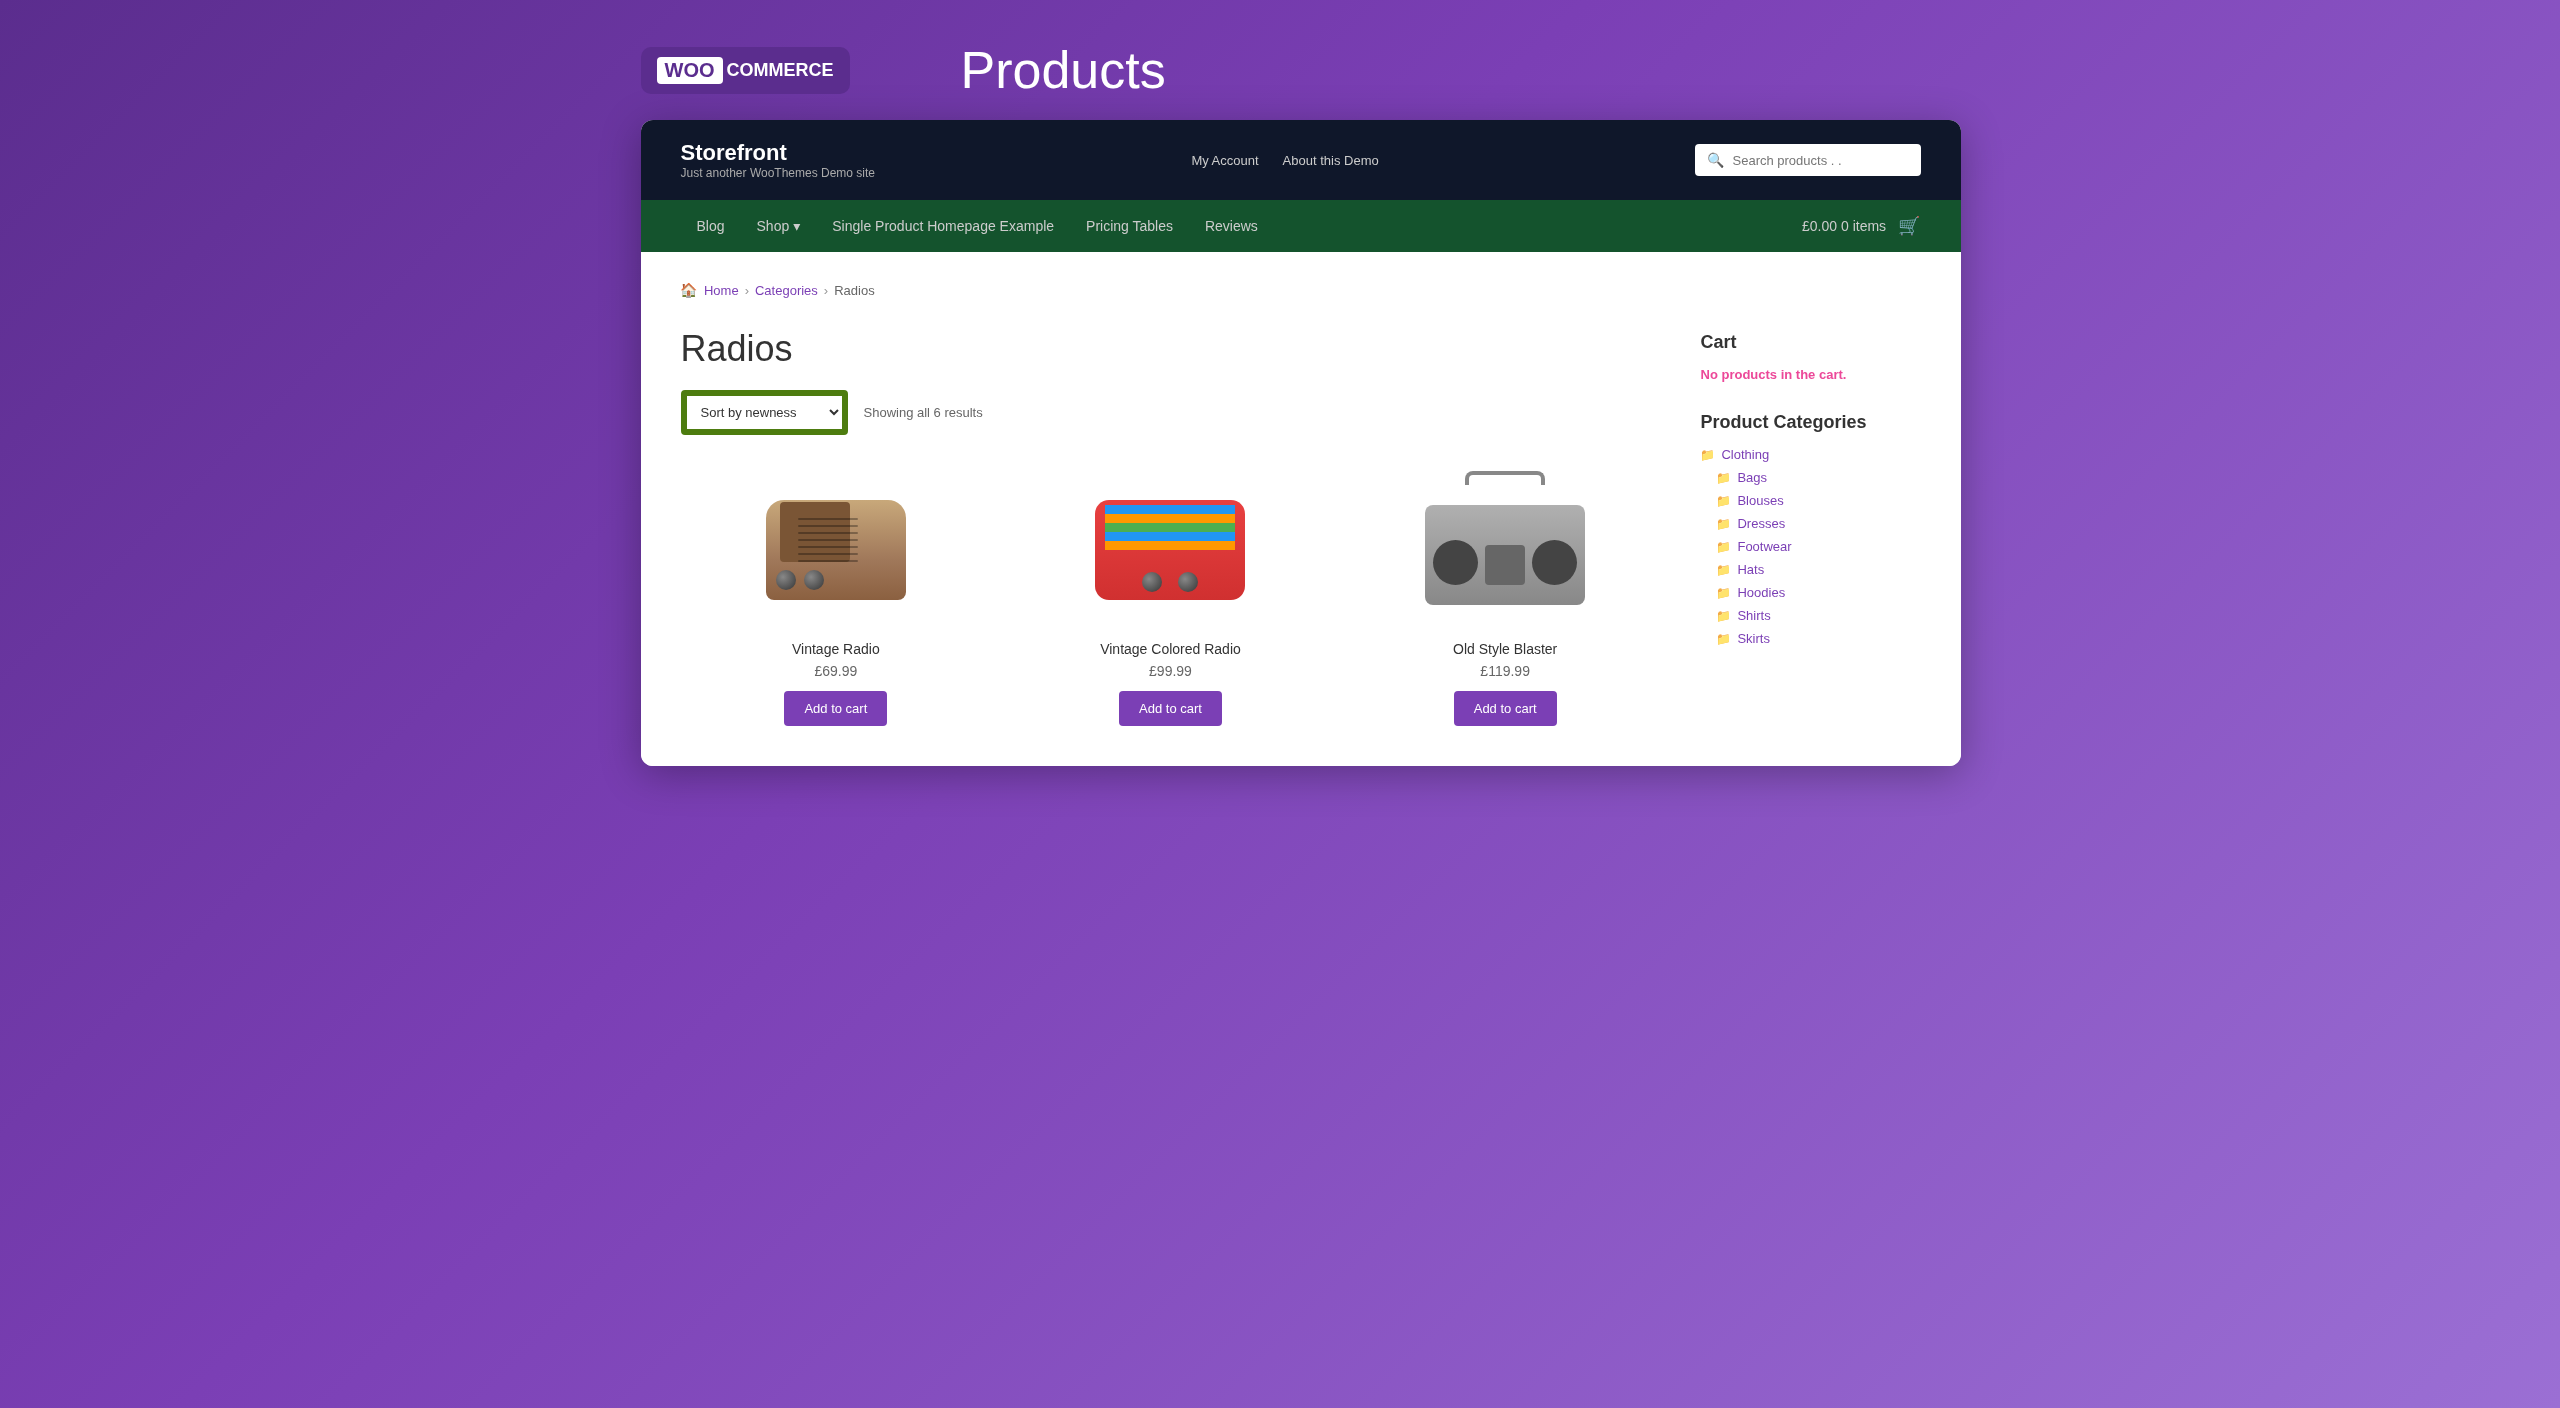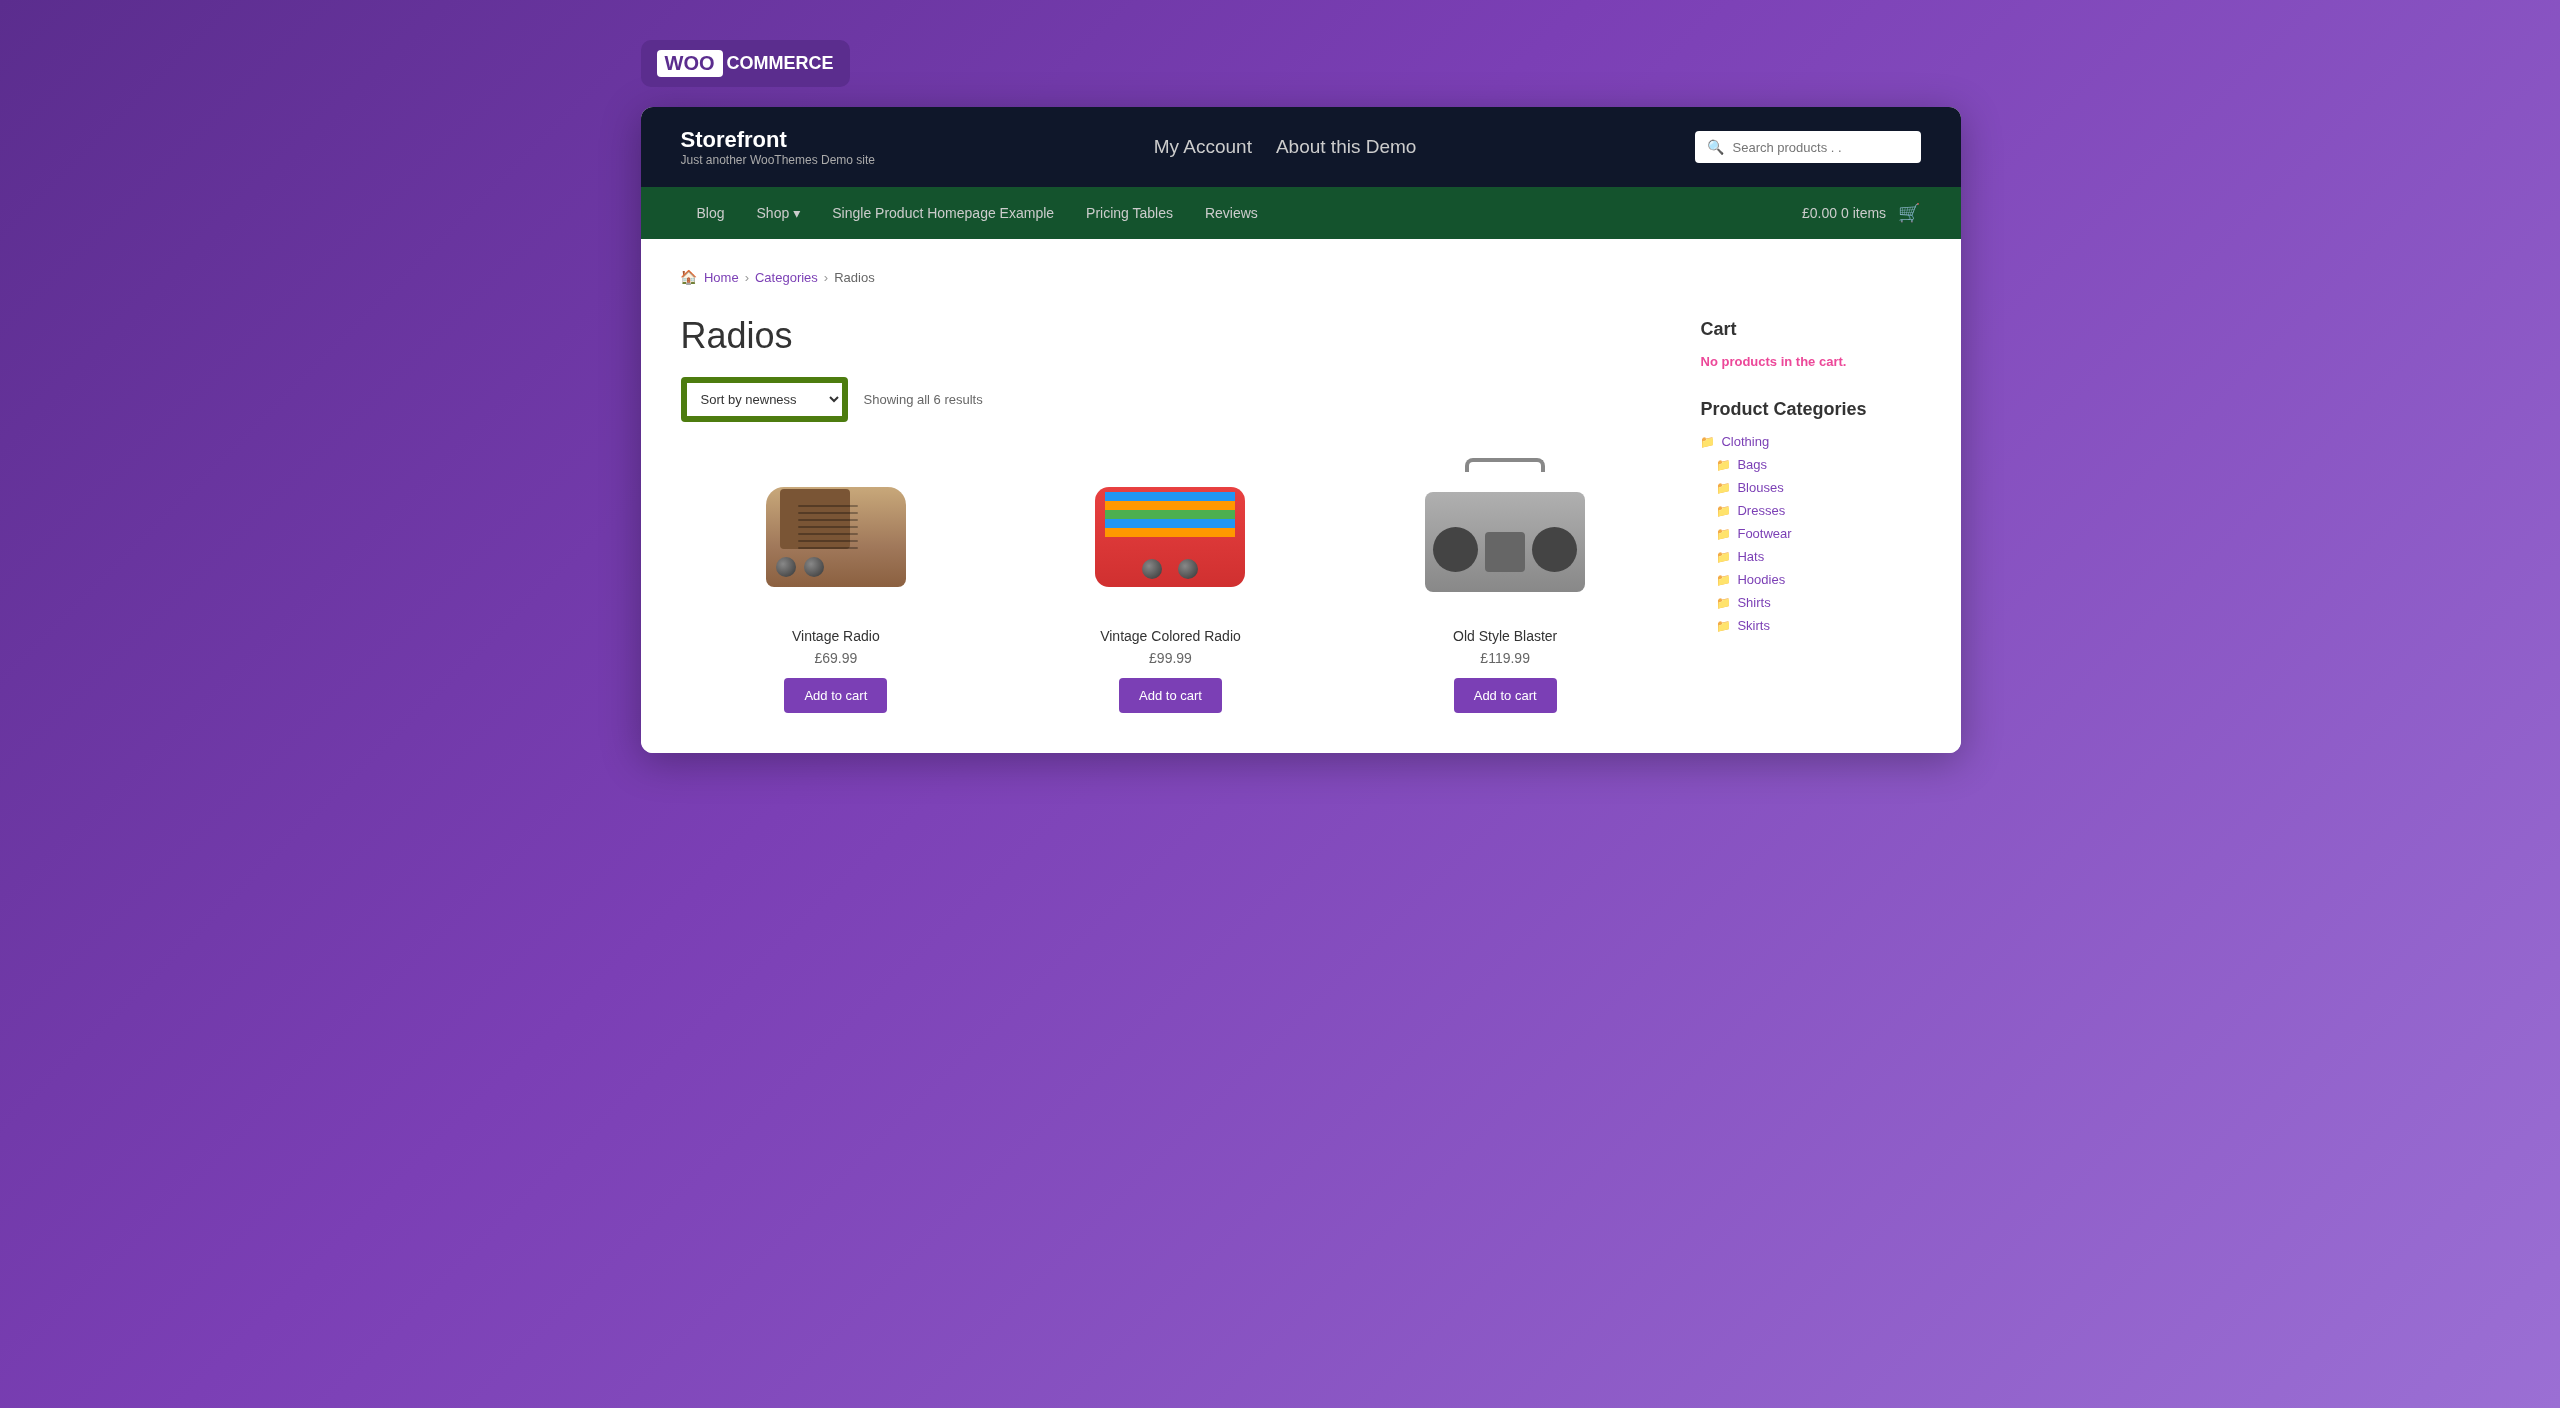--- a/index.html
+++ b/index.html
@@ -70,21 +70,21 @@
 
     .header-nav {
       display: flex;
       align-items: center;
       gap: 24px;
     }
 
     .header-nav a {
       color: #ccc;
       text-decoration: none;
-      font-size: 19px;
+      font-size: 13px;
       cursor: pointer;
     }
 
     .search-box {
       display: flex;
       align-items: center;
       background: white;
       border-radius: 4px;
       padding: 8px 12px;
       gap: 8px;
@@ -505,20 +505,21 @@
 
 <div class="outer-wrapper">
 
   <div class="top-banner">
     <div class="logo-area">
       <div class="logo-bubble">
         <span class="woo-part">WOO</span>
         <span class="commerce-part">COMMERCE</span>
       </div>
     </div>
+    <h1 class="banner-title">Products</h1>
   </div>
 
   <div class="main-card">
 
     <div class="site-header">
       <div class="site-branding">
         <div class="site-name">Storefront</div>
         <div class="site-tagline">Just another WooThemes Demo site</div>
       </div>
       <div class="header-nav">

